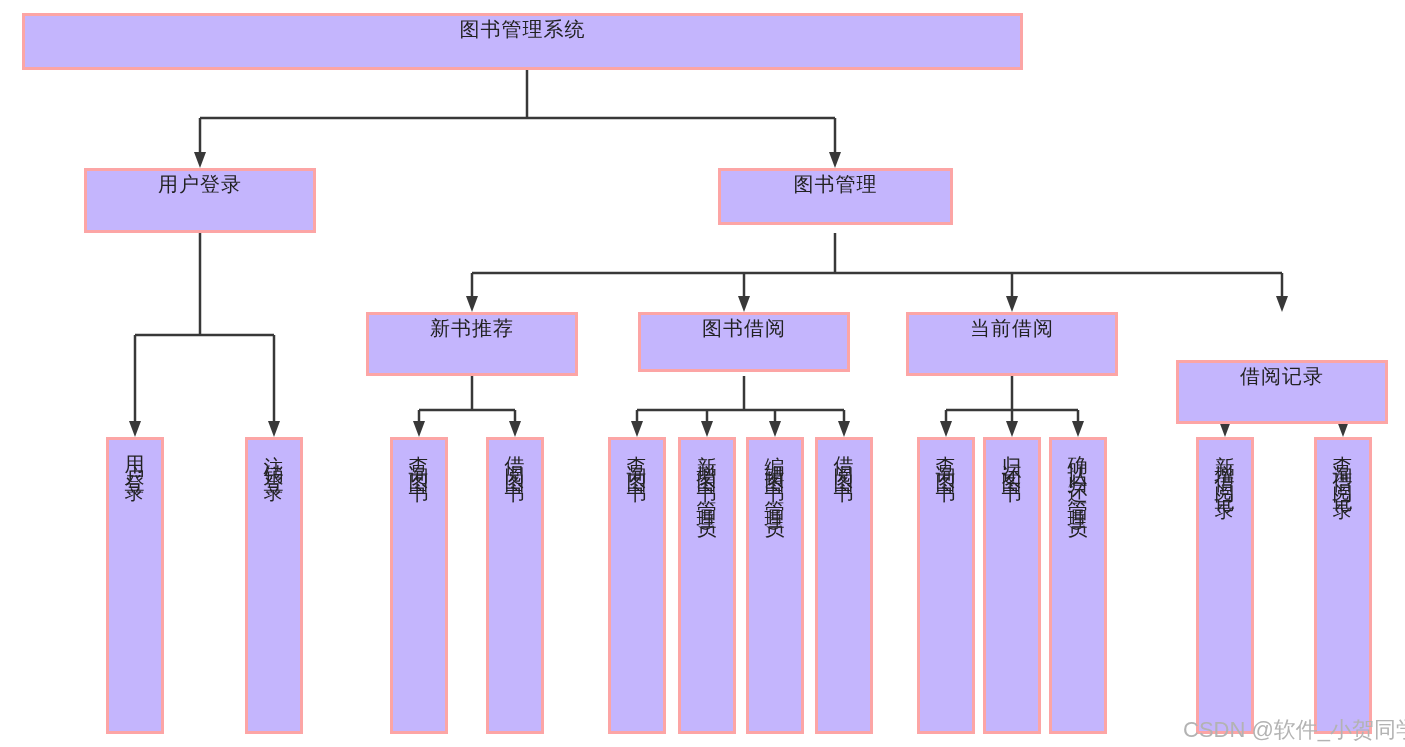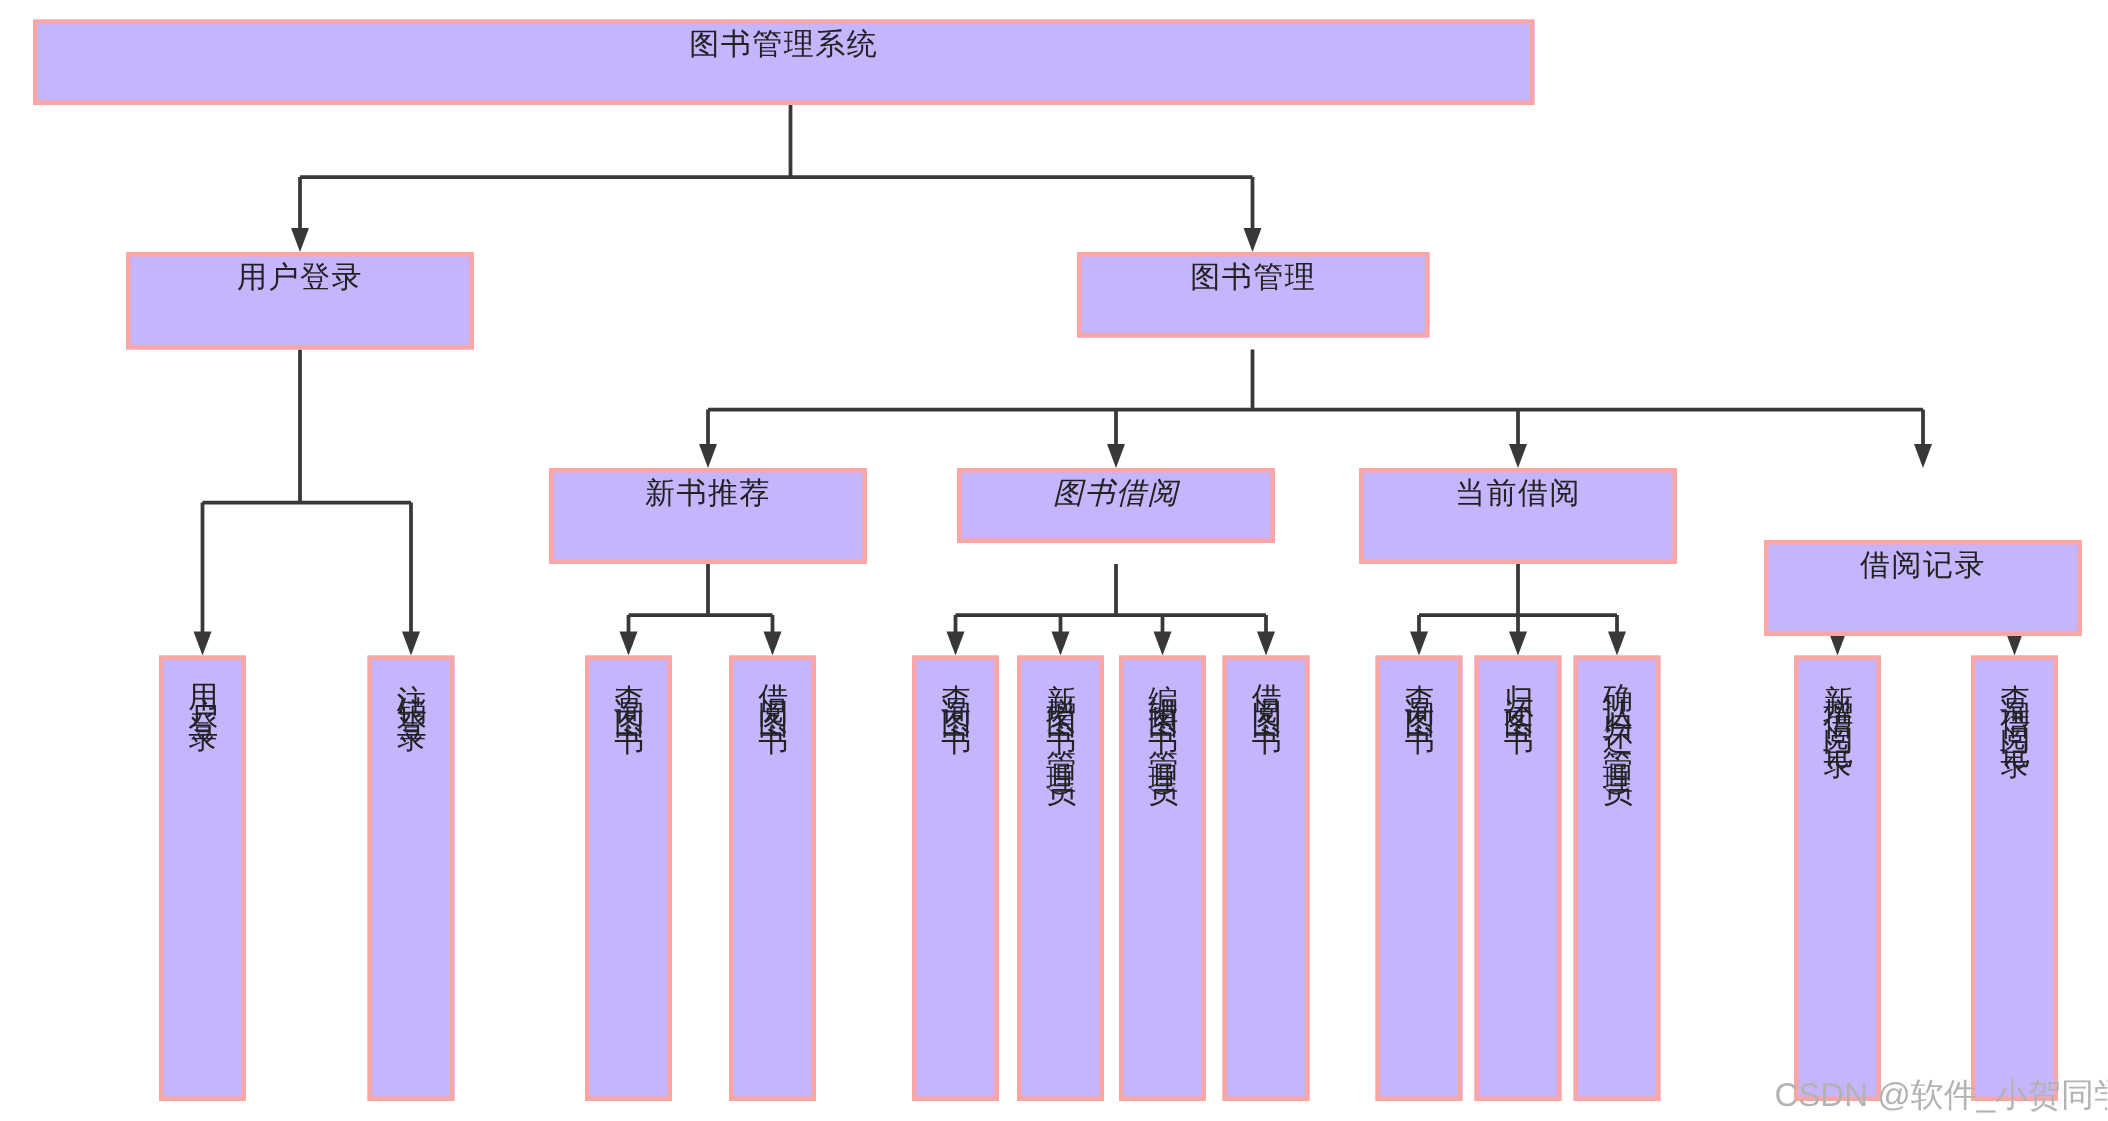--- a/index.html
+++ b/index.html
@@ -38,21 +38,21 @@
     font-size: 20px;
     line-height: 1;
     letter-spacing: 9px;
     white-space: nowrap;
   }
   
   .n-root   { left: 22px;  top: 13px;  width: 1001px; height: 57px; }
   .n-login  { left: 84px;  top: 168px; width: 232px;  height: 65px; }
   .n-mgmt   { left: 718px; top: 168px; width: 235px;  height: 57px; }
   .n-newrec { left: 366px; top: 312px; width: 212px;  height: 64px; }
-  .n-borrow { left: 638px; top: 312px; width: 212px;  height: 50px; font-style: italic; }
+  .n-borrow { left: 638px; top: 312px; width: 212px;  height: 60px; }
   .n-curr   { left: 906px; top: 312px; width: 212px;  height: 64px; }
   .n-record { left: 1176px;top: 312px; width: 212px;  height: 64px; margin-top: 48px; }
   .leaf { top: 437px; width: 58px; height: 297px; }
   .lf-1a { left: 106px; }  .lf-1b { left: 245px; }
   .lf-2a { left: 390px; }  .lf-2b { left: 486px; }
   .lf-3a { left: 608px; }  .lf-3b { left: 678px; }  .lf-3c { left: 746px; }  .lf-3d { left: 815px; }
   .lf-4a { left: 917px; }  .lf-4b { left: 983px; }  .lf-4c { left: 1049px; }
   .lf-5a { left: 1196px; } .lf-5b { left: 1314px; }
   .watermark {
     position: absolute;

